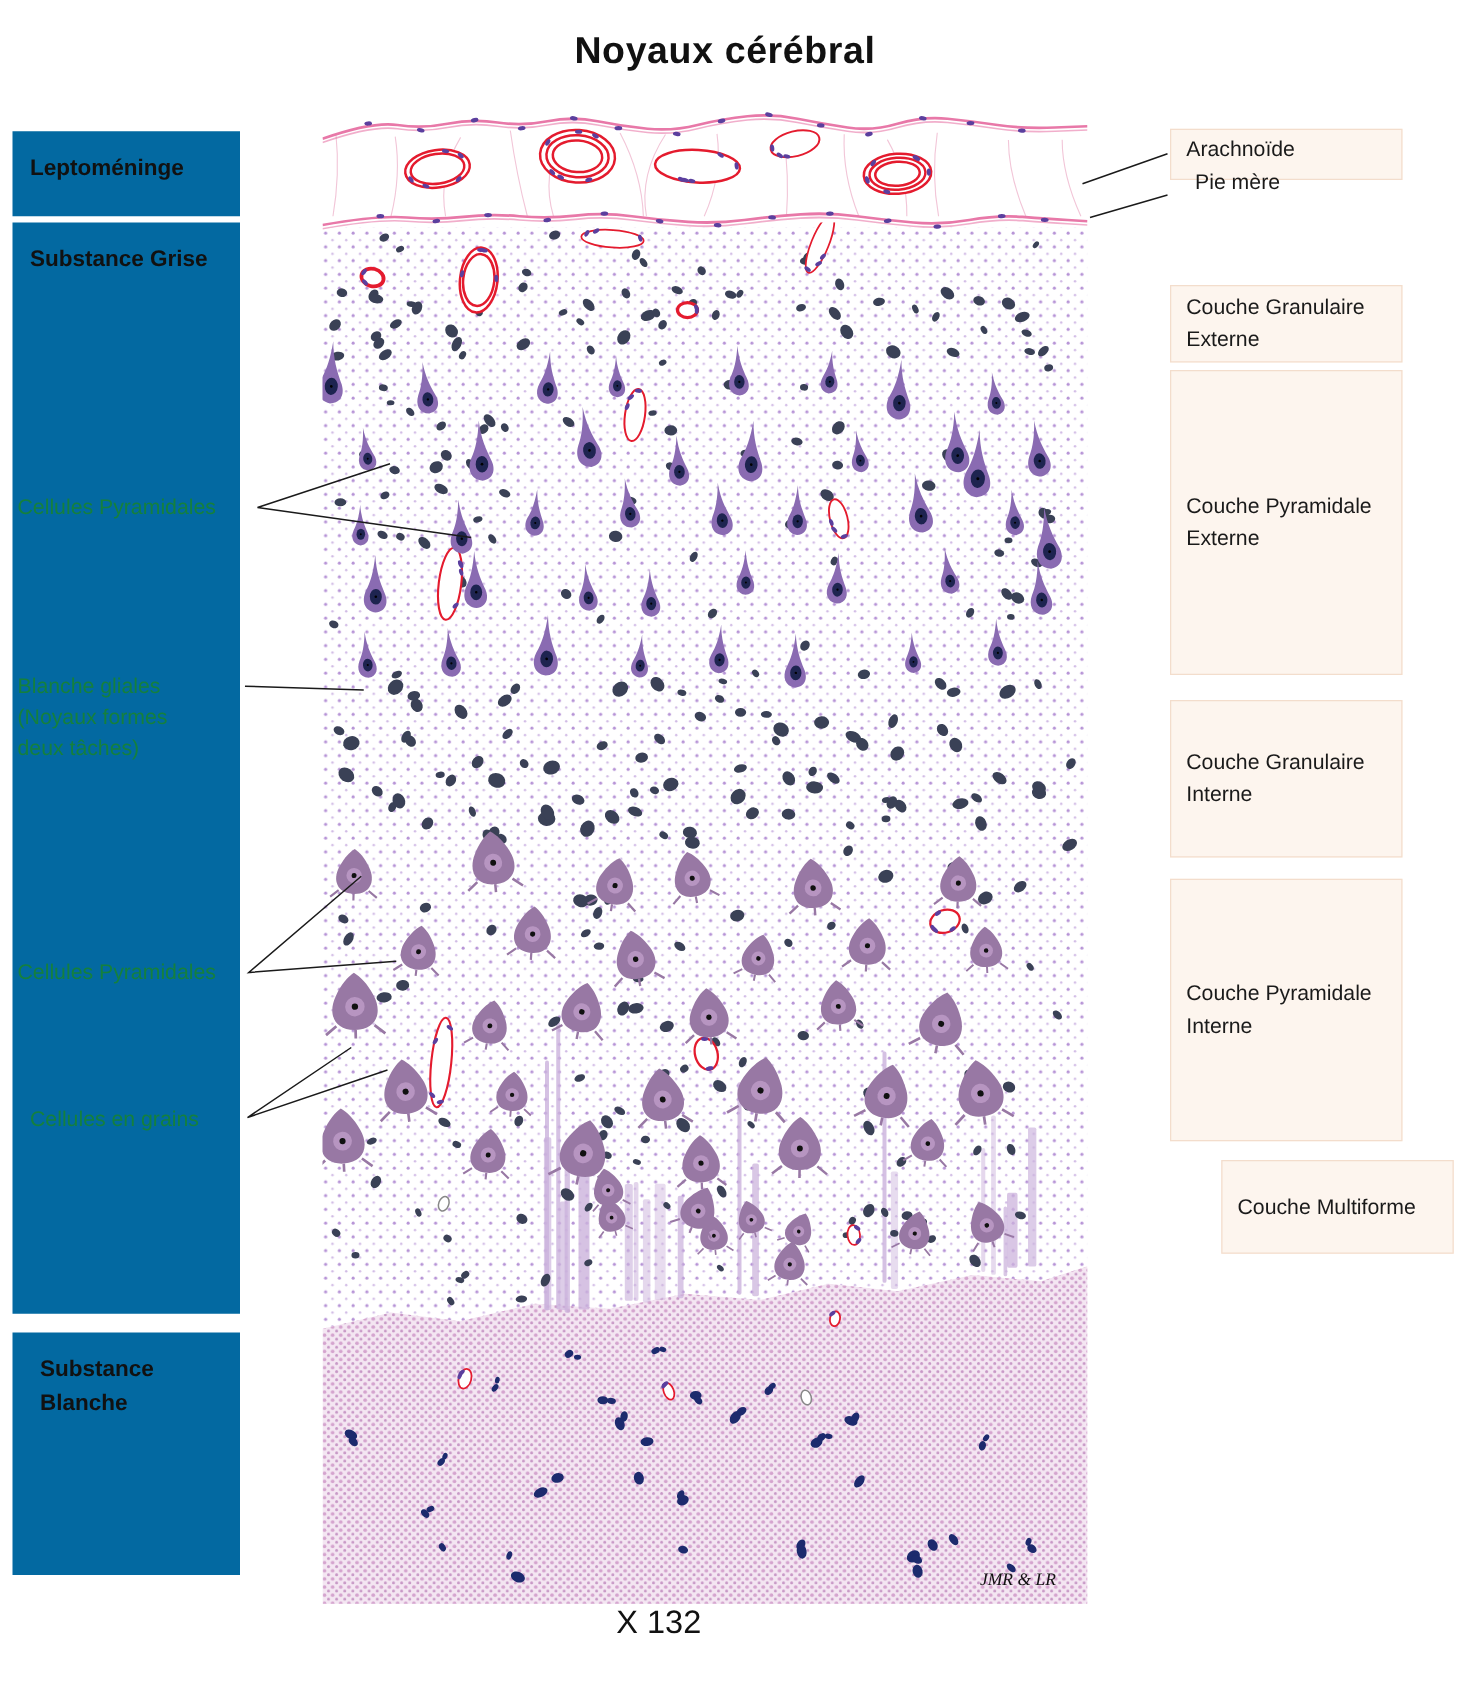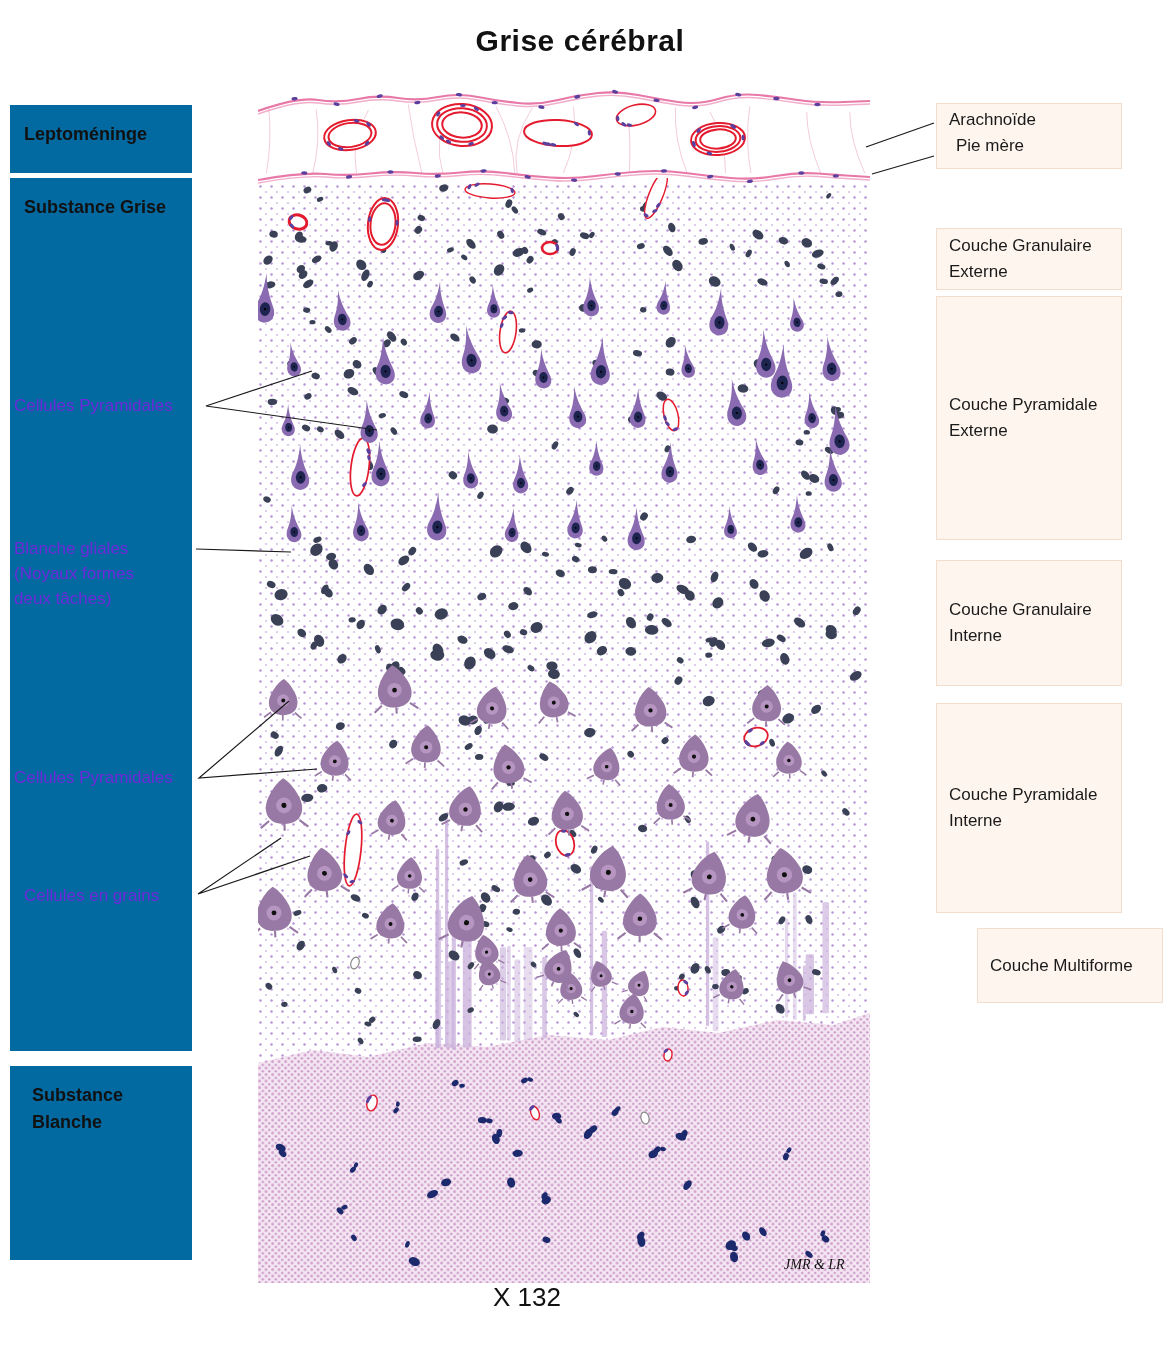--- a/index.html
+++ b/index.html
@@ -7,49 +7,49 @@
         font-family:"Liberation Sans",sans-serif;color:#111;}
   .title{position:absolute;top:24px;left:0;width:1160px;text-align:center;
          font-size:30px;font-weight:bold;letter-spacing:.5px;}
   
   .lbox{position:absolute;left:10px;width:182px;background:#0369a1;}
   #box-lepto{top:105px;height:68px;}
   #box-grise{top:178px;height:873px;}
   #box-blanche{top:1066px;height:194px;}
   .lbox .t{font-weight:bold;font-size:18px;padding:16px 8px 0 14px;line-height:27px;}
   #box-blanche .t{padding:16px 52px 0 22px;}
-  .ann{position:absolute;font-size:17px;color:#6d28d9;line-height:25px;}
+  .ann{position:absolute;font-size:17px;color:#15803d;line-height:25px;}
   #ann-pyr-sup{left:14px;top:393px;}
   #ann-gliales{left:14px;top:536px;}
   #ann-pyr-inf{left:14px;top:765px;}
   #ann-grains{left:24px;top:883px;}
   
   .rbox{position:absolute;left:936px;width:186px;background:#FDF5EE;border:1px solid #F3DDCC;
         box-sizing:border-box;font-size:17px;color:#1a1a1a;display:flex;flex-direction:column;
         justify-content:center;padding-left:12px;line-height:26px;}
-  #rb-arach{top:103px;height:66px;justify-content:flex-start;padding-top:3px;}
+  #rb-arach{top:103px;height:41px;justify-content:flex-start;padding-top:3px;}
   #rb-arach .l2{padding-left:7px;}
   #rb-mol{top:168px;height:51px;}
   #rb-ge{top:228px;height:62px;}
   #rb-pe{top:296px;height:244px;}
   #rb-gi{top:560px;height:126px;}
   #rb-pi{top:703px;height:210px;}
   #rb-mu{top:928px;height:75px;margin-left:41px;}
   .mag{position:absolute;top:1282px;left:427px;width:200px;text-align:center;font-size:26px;}
   .credit{position:absolute;top:1257px;left:784px;font-family:"Liberation Serif",serif;
           font-style:italic;font-size:14px;}
   #histo{position:absolute;left:258px;top:85px;}
   #leaders{position:absolute;left:0;top:0;pointer-events:none;}
 </style>
 </head>
 <body>
 
 <div class="page">
 
-  <div class="title">Grise cérébral</div>
+  <div class="title">Noyaux cérébral</div>
 
   <div class="lbox" id="box-lepto">
     <div class="t">Leptoméninge</div>
   </div>
 
   <div class="lbox" id="box-grise">
     <div class="t">Substance Grise</div>
   </div>
 
   <div class="ann" id="ann-pyr-sup">Cellules Pyramidales</div>

